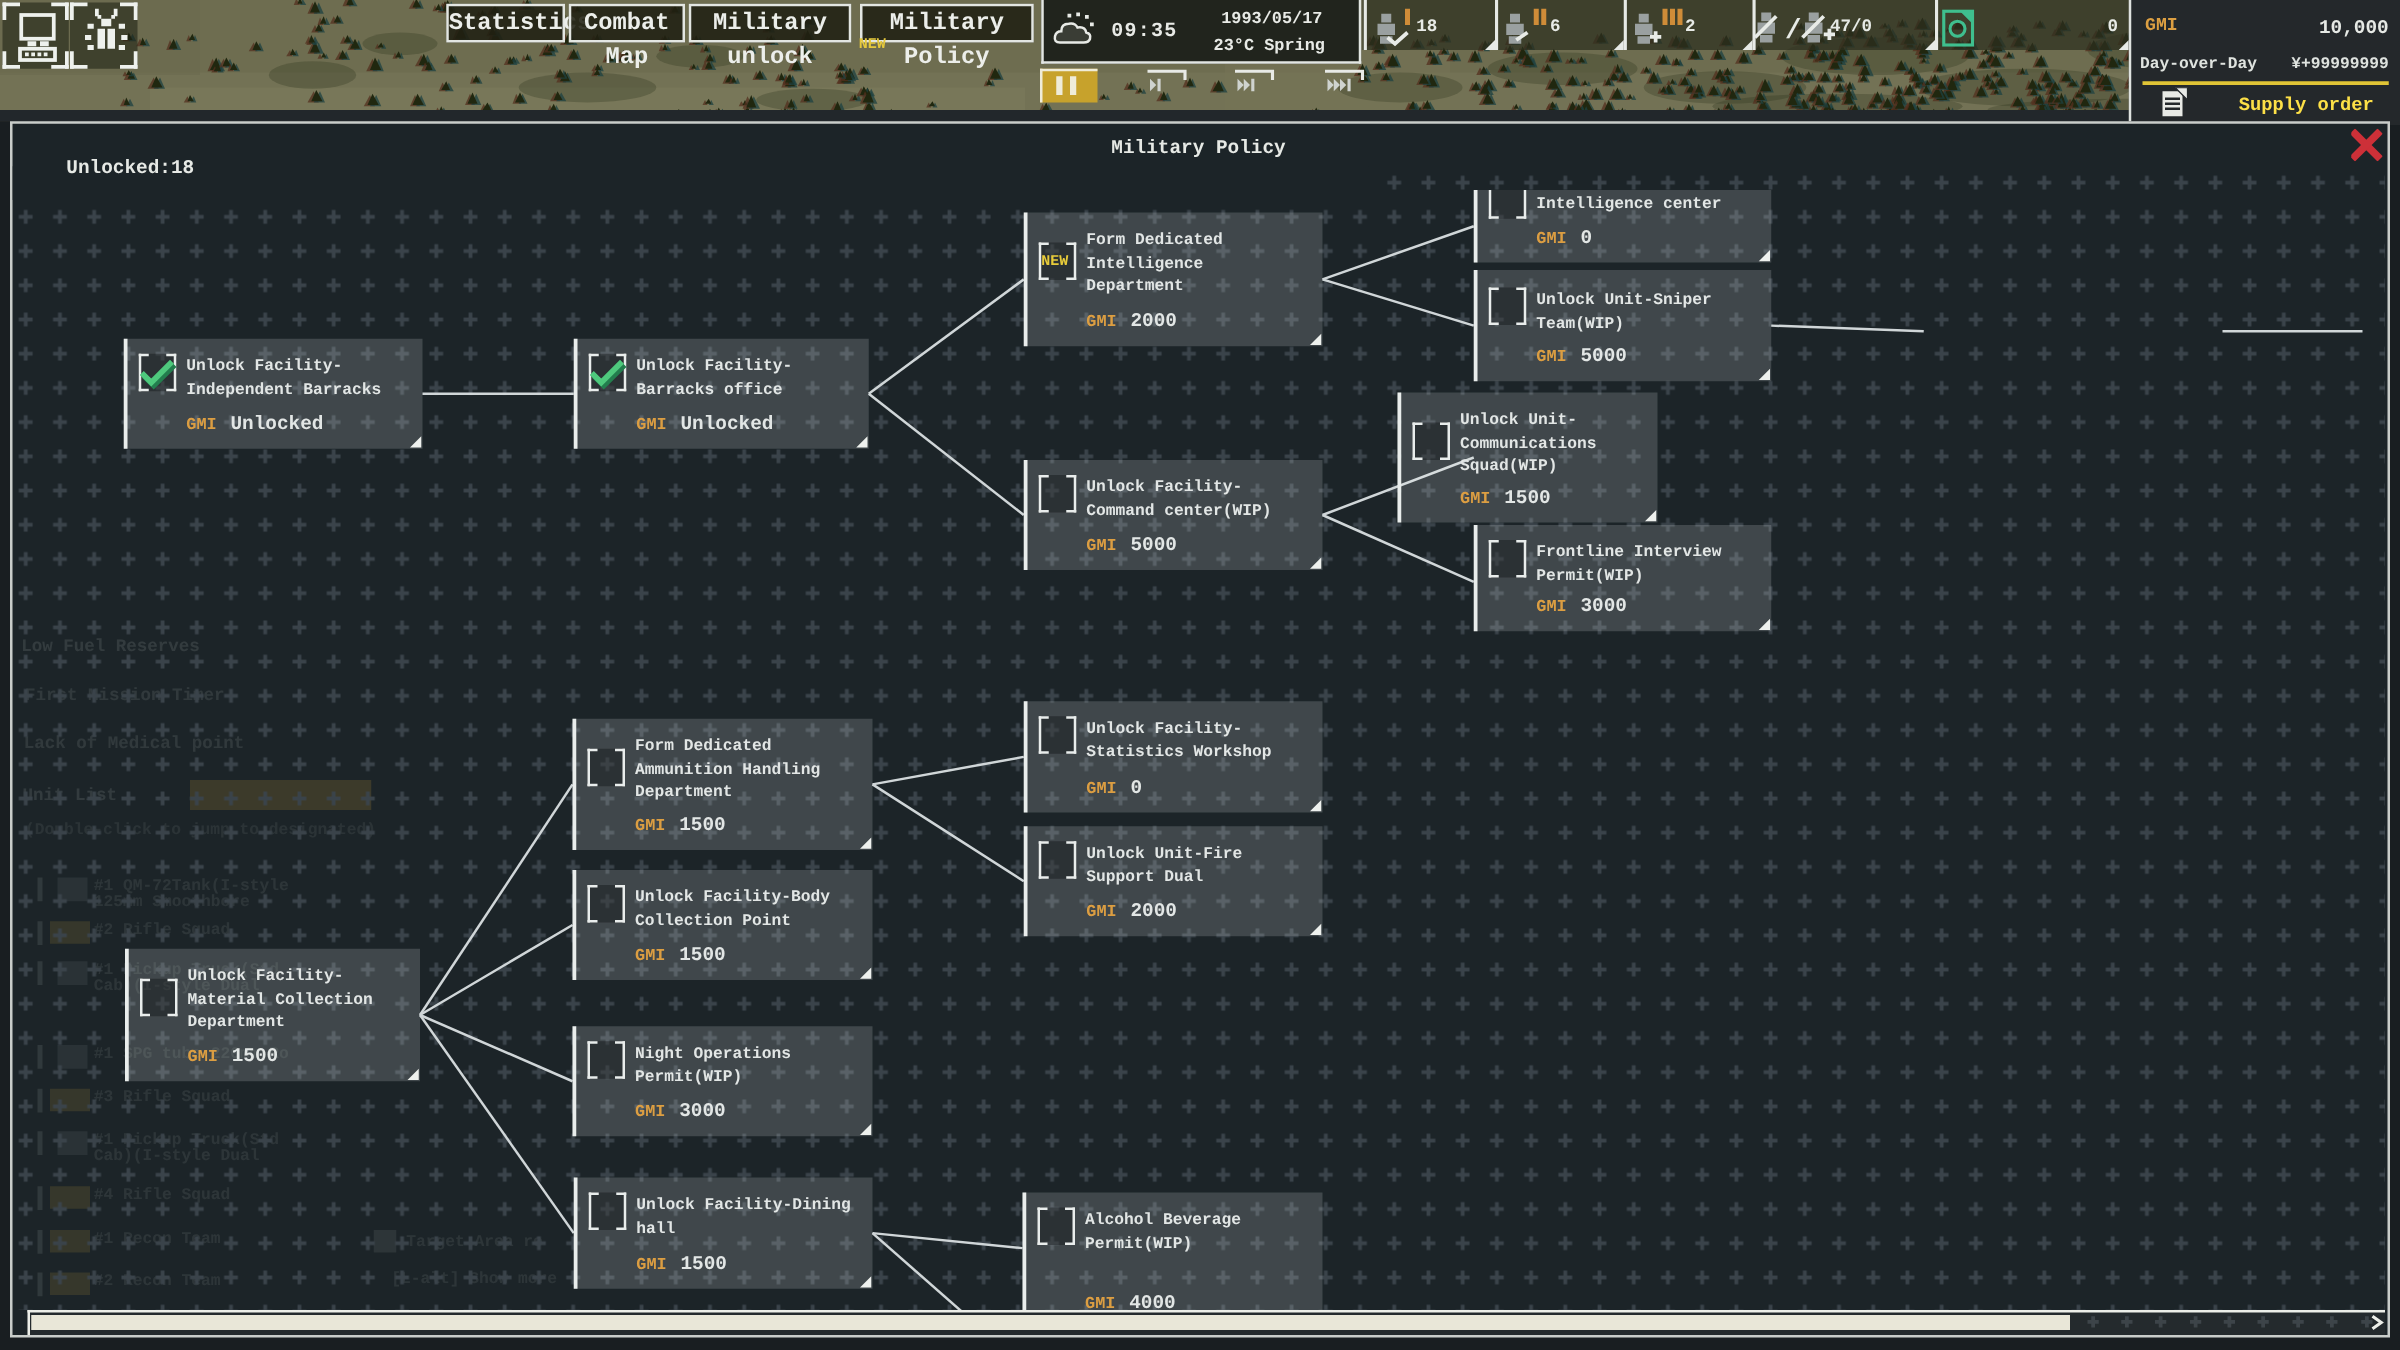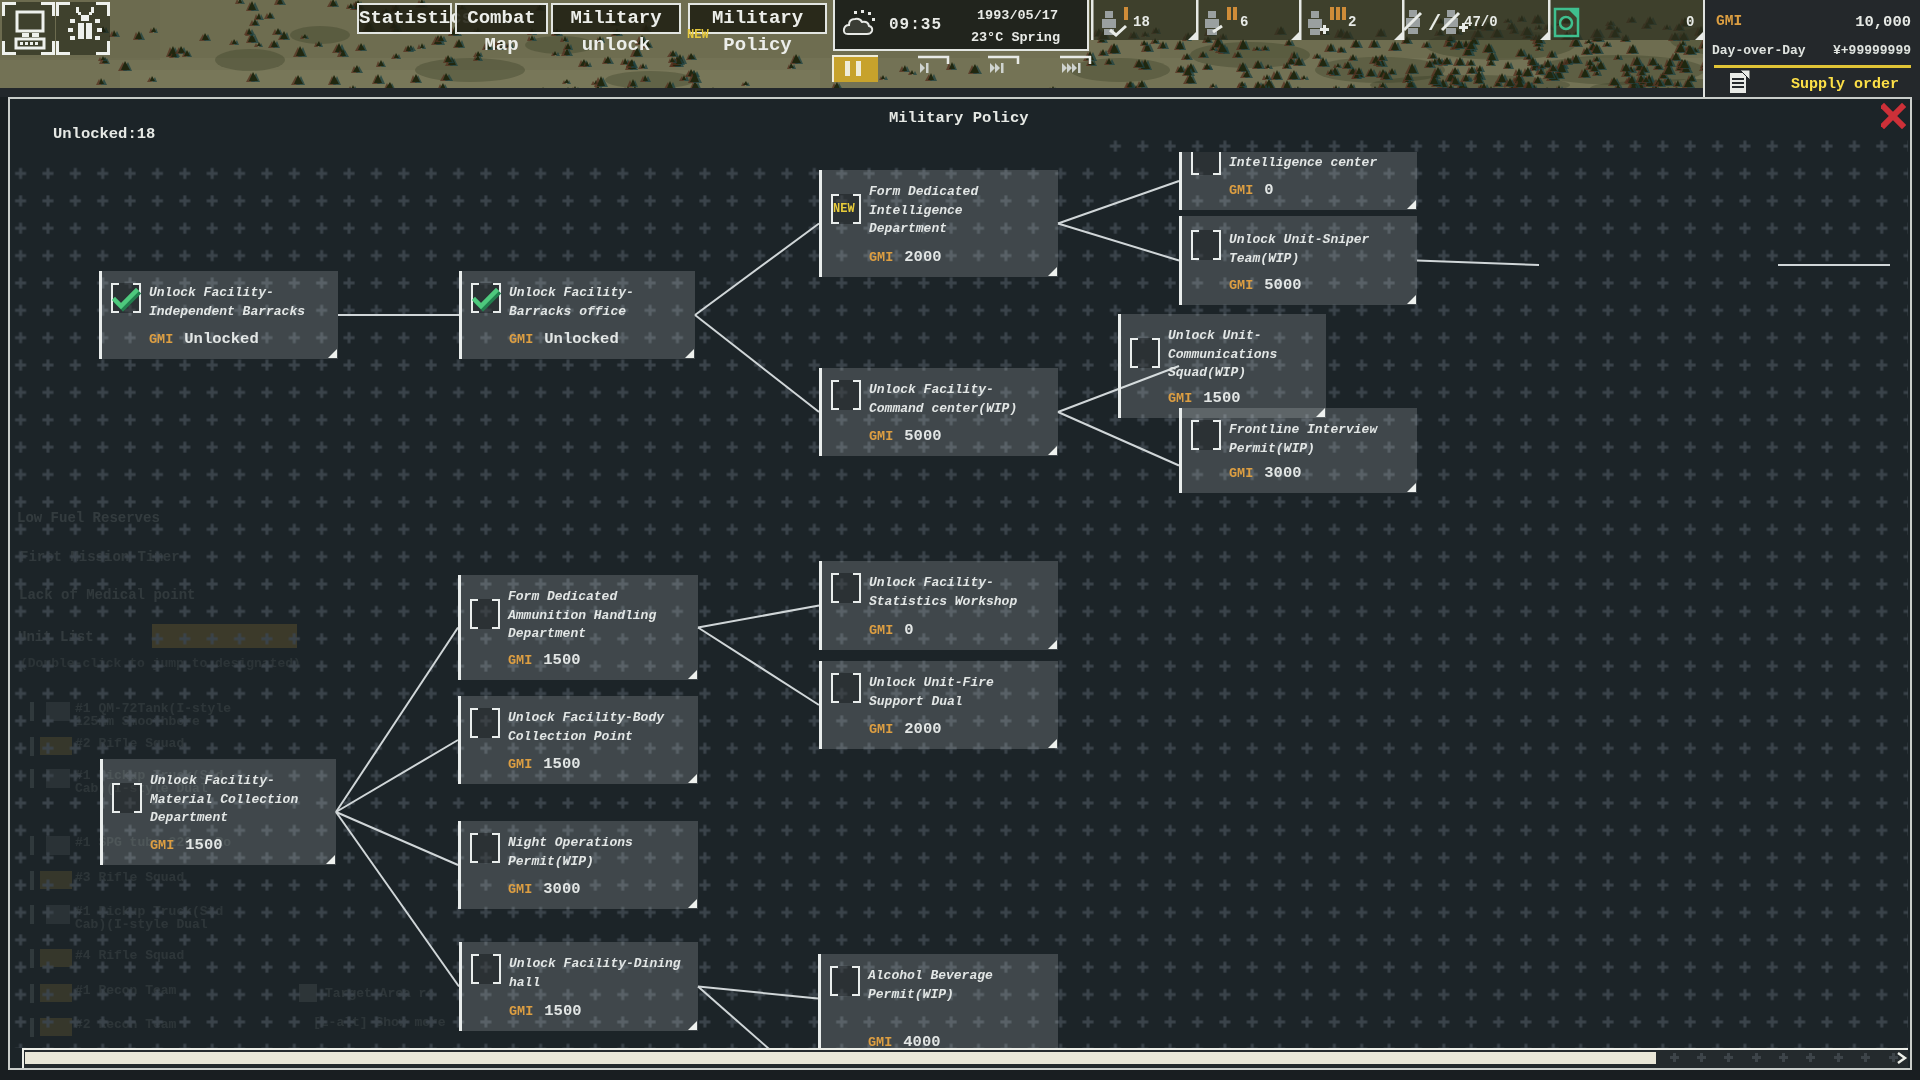--- a/index.html
+++ b/index.html
@@ -13,21 +13,21 @@
 .cbtn i.tl { left:0; top:0; border-right:none; border-bottom:none; }
 .cbtn i.tr { right:0; top:0; border-left:none; border-bottom:none; }
 .cbtn i.bl { left:0; bottom:0; border-right:none; border-top:none; }
 .cbtn i.br { right:0; bottom:0; border-left:none; border-top:none; }
 
 #panel { position:absolute; left:8px; top:97px; width:1904px; height:973px;
   background:#1c2428; border:2px solid #c9cdca; overflow:hidden; }
 .ft { position:absolute; color:#d8e2dd; white-space:pre; font-size:13px; }
 
 .box { position:absolute; background:rgba(246,250,250,0.17); border-left:3px solid #e9edec; overflow:hidden; }
-.box .ttl { position:absolute; left:47px; color:#e2e6e5; font-size:13px; line-height:18.6px; white-space:pre;font-style:italic; }
+.box .ttl { position:absolute; left:47px; color:#e2e6e5; font-size:13px; line-height:18.6px; white-space:pre; }
 .box .gmi { position:absolute; left:47px; bottom:11px; white-space:pre; }
 .box .gl { color:#dc9e42; font-size:13.5px; }
 .box .gv { color:#e2e6e5; font-size:15.5px; margin-left:11px; }
 .box .icon { position:absolute; left:9px; width:30px; height:30px; background:rgba(10,14,15,0.38); }
 .box .brl, .box .brr { position:absolute; top:0; width:8px; height:100%; }
 .box .brl { left:0; border:2.5px solid #e9edec; border-right:none; }
 .box .brr { right:0; border:2.5px solid #e9edec; border-left:none; }
 .box .chk { position:absolute; left:0px; top:0px; }
 .box .newt { position:absolute; left:2px; top:8px; color:#e7cb3a; font-size:12px; }
 .box .tri { position:absolute; right:1px; bottom:1px; width:0; height:0;
@@ -1947,21 +1947,21 @@
       </div>
       <div class="box" style="left:1118px;top:314px;width:208px;height:104px">
         <div class="icon" style="top:24px">
           <span class="brl"></span>
           <span class="brr"></span>
         </div>
         <div class="ttl" style="top:13px"><div>Unlock Unit-</div><div>Communications</div><div>Squad(WIP)</div></div>
         <div class="gmi"><span class="gl">GMI</span><span class="gv">1500</span></div>
         <div class="tri"></div>
       </div>
-      <div class="box" style="left:1179px;top:408px;width:238px;height:85px">
+      <div class="box" style="left:1179px;top:420px;width:238px;height:85px">
         <div class="icon" style="top:12px">
           <span class="brl"></span>
           <span class="brr"></span>
         </div>
         <div class="ttl" style="top:13px"><div>Frontline Interview</div><div>Permit(WIP)</div></div>
         <div class="gmi"><span class="gl">GMI</span><span class="gv">3000</span></div>
         <div class="tri"></div>
       </div>
       <div class="box" style="left:458px;top:575px;width:240px;height:105px">
         <div class="icon" style="top:24px">

